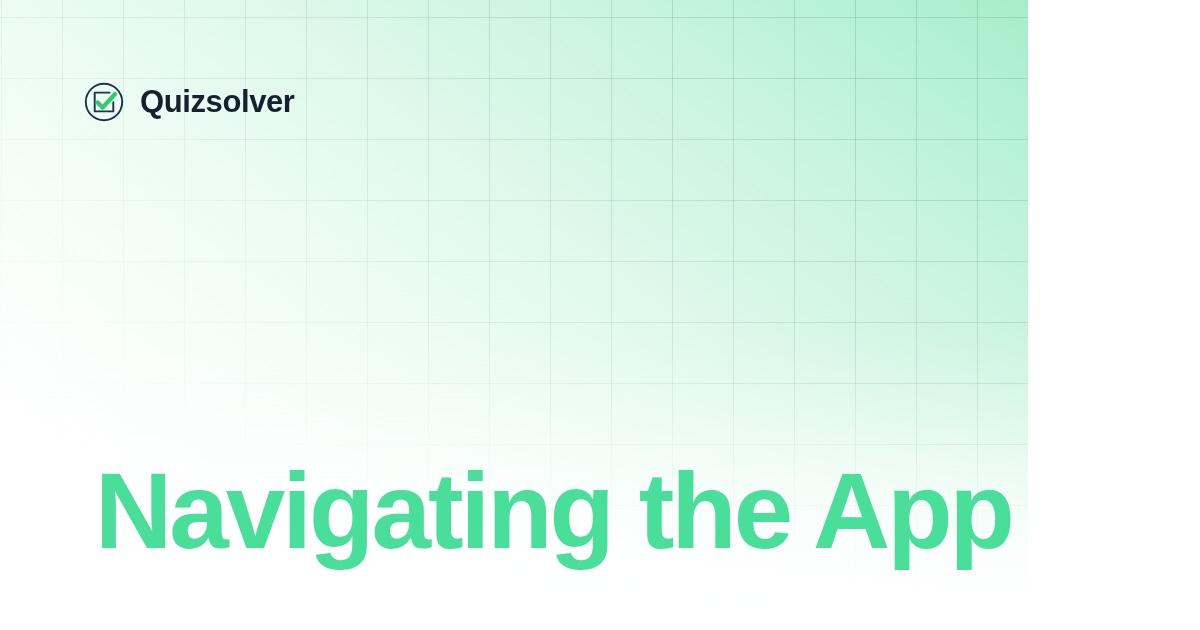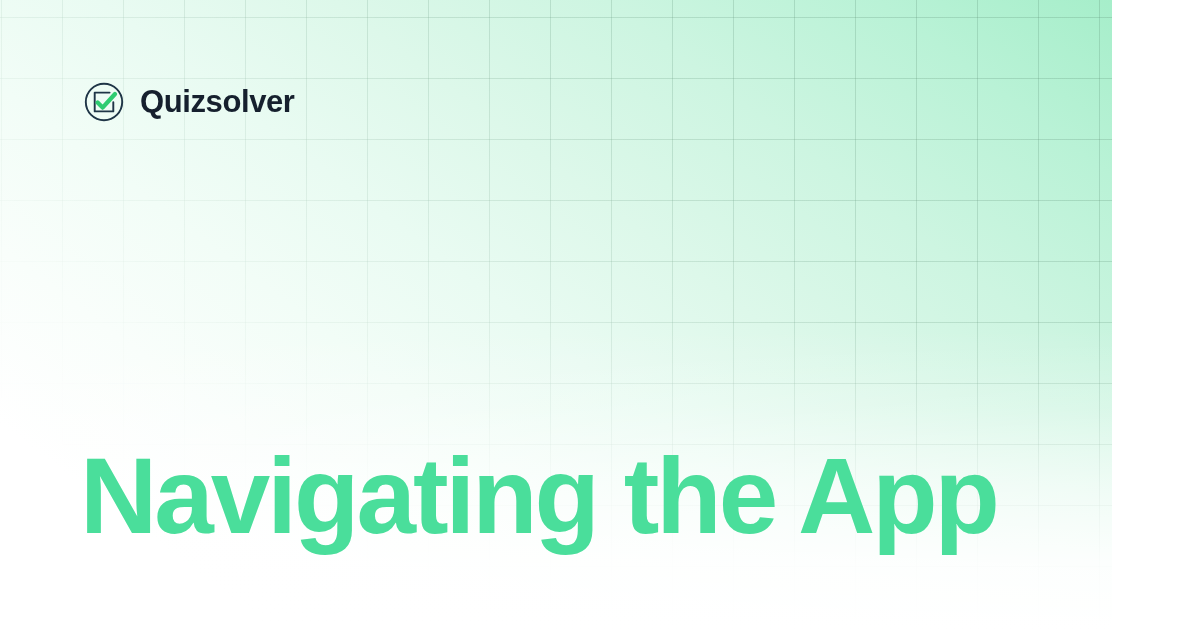--- a/index.html
+++ b/index.html
@@ -9,21 +9,21 @@
   }
 
   body {
     font-family: "Liberation Sans", sans-serif;
     background: #ffffff;
   }
 
   
   .og-card {
     position: relative;
-    width: 1112px;
+    width: 1028px;
     height: 630px;
     overflow: hidden;
     background: #ffffff;
     box-sizing: border-box;
   }
 
   
   
   .bg-base {
     position: absolute;
@@ -132,21 +132,21 @@
     line-height: 40px;
     white-space: nowrap;
   }
 
   
   .headline {
     position: absolute;
     left: 80px;
     right: 80px;
     top: 440px;
-    margin: 0;
+    margin: 15px;
     font-family: "Liberation Sans", sans-serif;
     font-size: 107px;
     font-weight: bold;
     letter-spacing: -3px;
     line-height: 1.06;
     color: #4ade9b;
     white-space: nowrap;
   }
 </style>
 </head>

